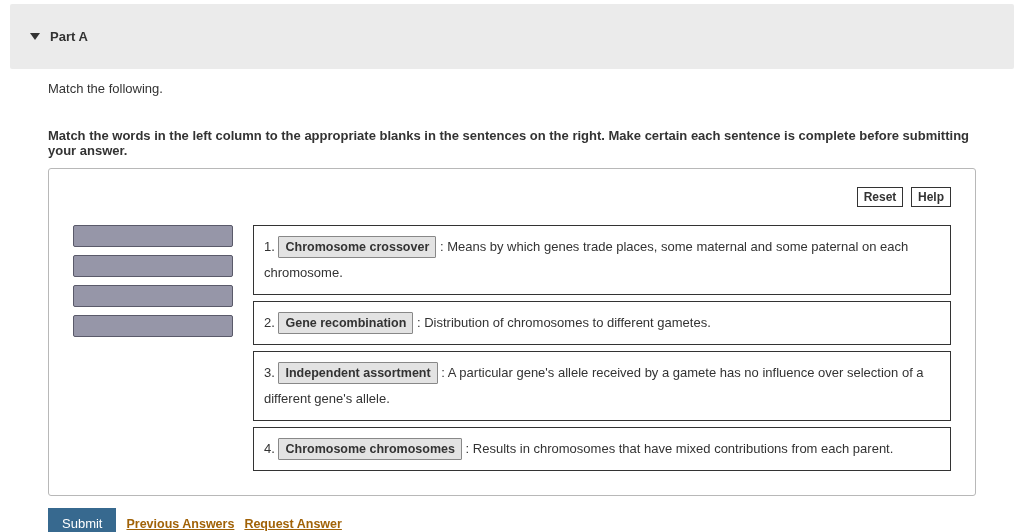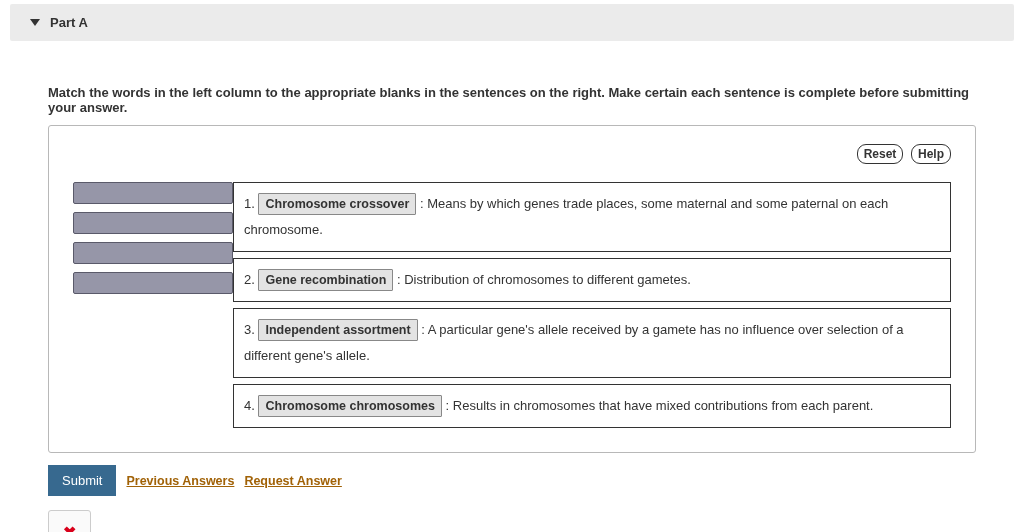--- a/index.html
+++ b/index.html
@@ -5,21 +5,21 @@
     * { box-sizing: border-box; margin: 0; padding: 0; }
     body {
       font-family: Arial, Helvetica, sans-serif;
       font-size: 13px;
       color: #333;
       background: #fff;
       width: 1024px;
     }
     .part-header {
       background: #ebebeb;
-      padding: 11px 20px;
+      padding: 25px 20px;
       display: flex;
       align-items: center;
       gap: 10px;
       border-radius: 2px;
       margin: 4px 10px 0 10px;
     }
     .disclosure-triangle {
       width: 0; height: 0;
       border-left: 5px solid transparent;
       border-right: 5px solid transparent;
@@ -33,29 +33,29 @@
       border: 1px solid #b8b8b8;
       border-radius: 3px;
       padding: 18px 24px 24px 24px;
       background: #fff;
       margin-bottom: 12px;
     }
     .toolbar { text-align: right; margin-bottom: 18px; }
     .tool-btn {
       display: inline-block;
       border: 1.5px solid #333;
-      border-radius: 9px;
+      border-radius: 0;
       background: #fff;
       font-weight: bold;
       font-size: 12px;
       padding: 2px 6px;
       margin-left: 4px;
       cursor: pointer;
     }
-    .match-area { display: flex; align-items: flex-start; justify-content: flex-end; }
+    .match-area { display: flex; gap: 20px; align-items: flex-start; justify-content: flex-end; }
     .source-col { display: flex; flex-direction: column; gap: 8px; padding-top: 0px; }
     .source-slot {
       width: 160px; height: 22px;
       background: #9696a8;
       border: 1px solid #5a5a6a;
       border-radius: 2px;
     }
     .target-col { flex: 1; display: flex; flex-direction: column; gap: 6px; }
     .sentence-box {
       border: 1px solid #333;
@@ -108,20 +108,21 @@
   </style>
 </head>
 <body>
 
 <div class="part-header">
   <div class="disclosure-triangle"></div>
   <div class="part-title">Part A</div>
 </div>
 
 <div class="content">
+  <div class="instr1">Match the following.</div>
   <div class="instr2">Match the words in the left column to the appropriate blanks in the sentences on the right. Make certain each sentence is complete before submitting your answer.</div>
 
   <div class="activity-box">
     <div class="toolbar">
       <span class="tool-btn">Reset</span>
       <span class="tool-btn">Help</span>
     </div>
 
     <div class="match-area">
       <div class="source-col">

